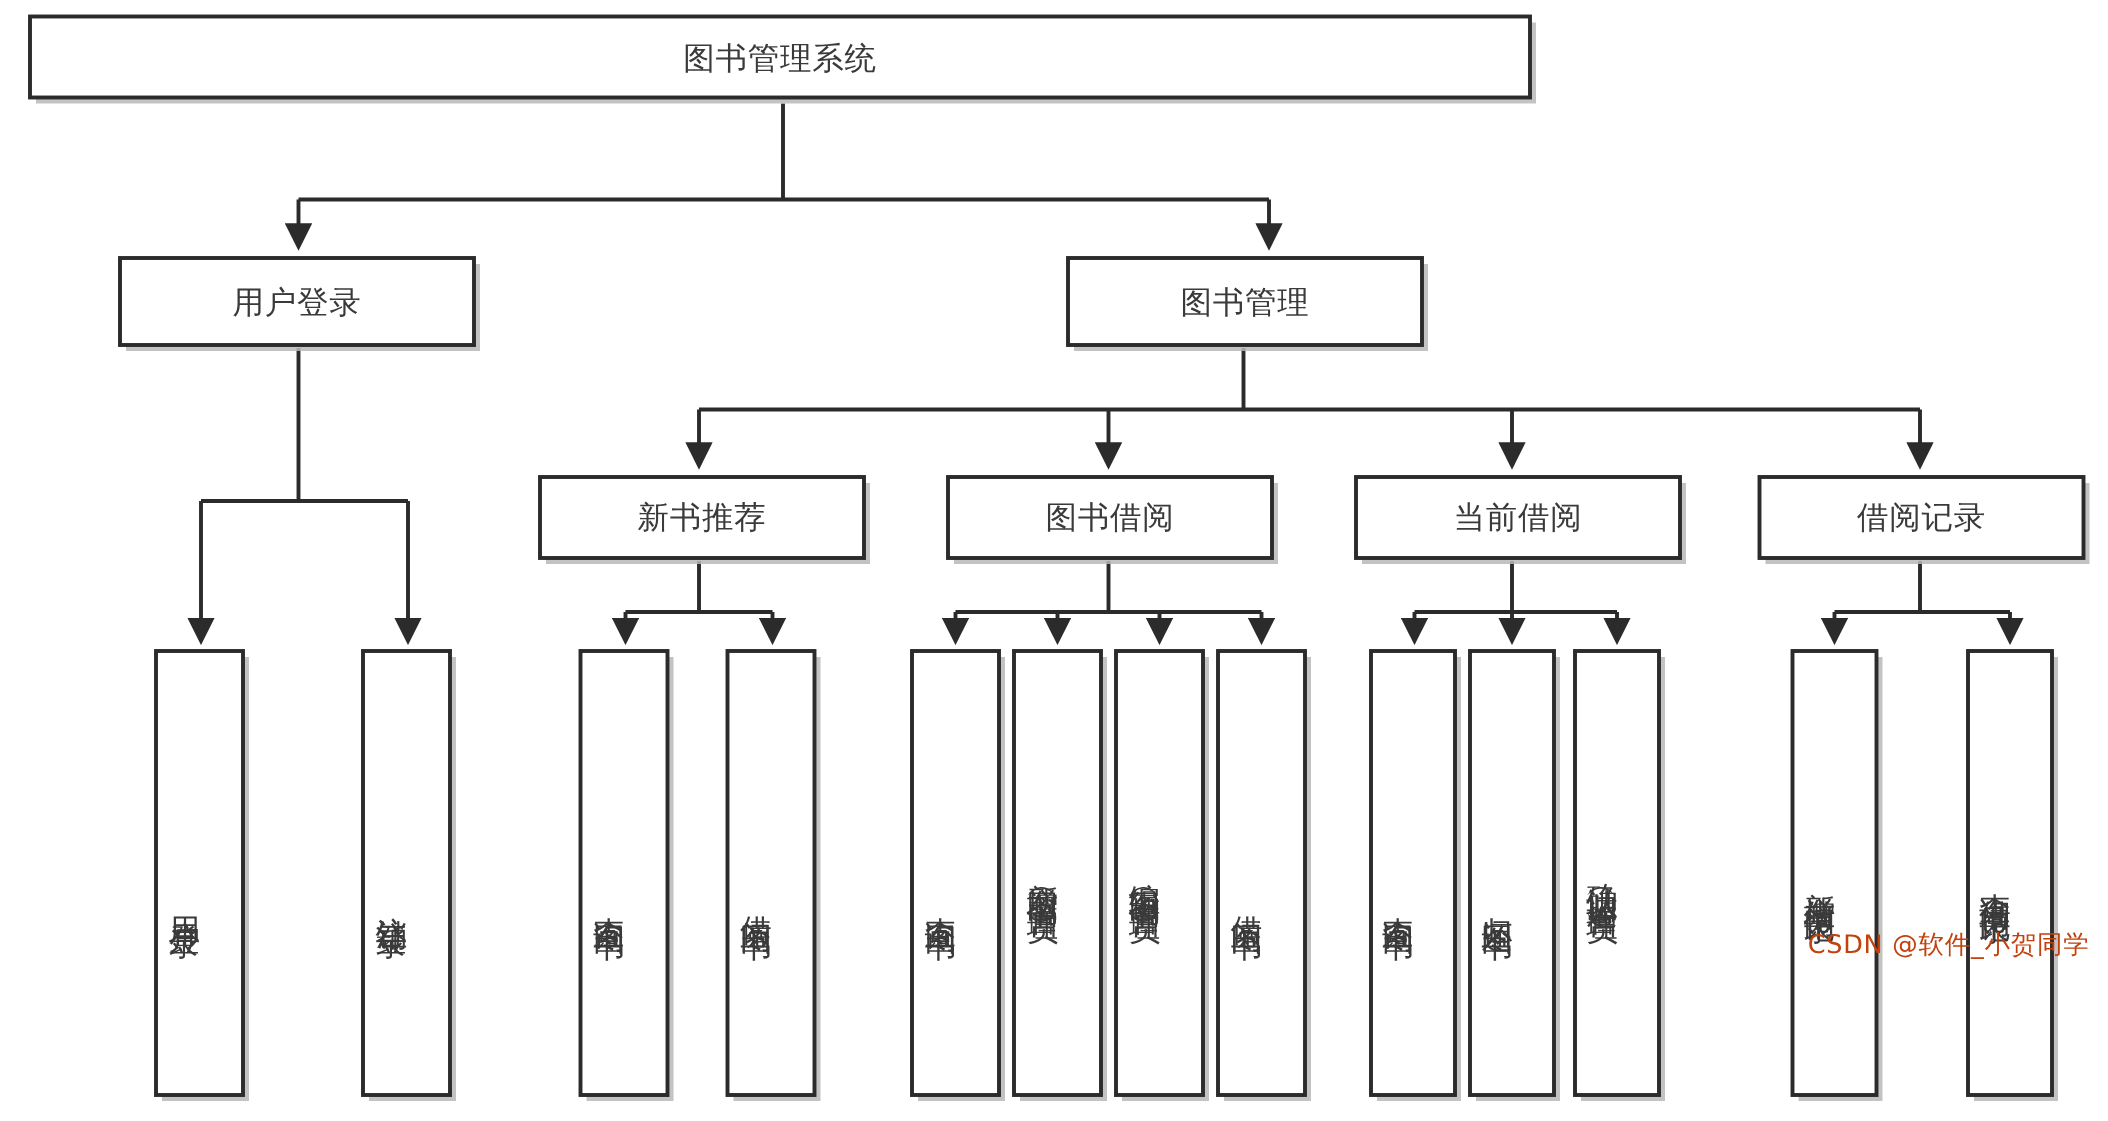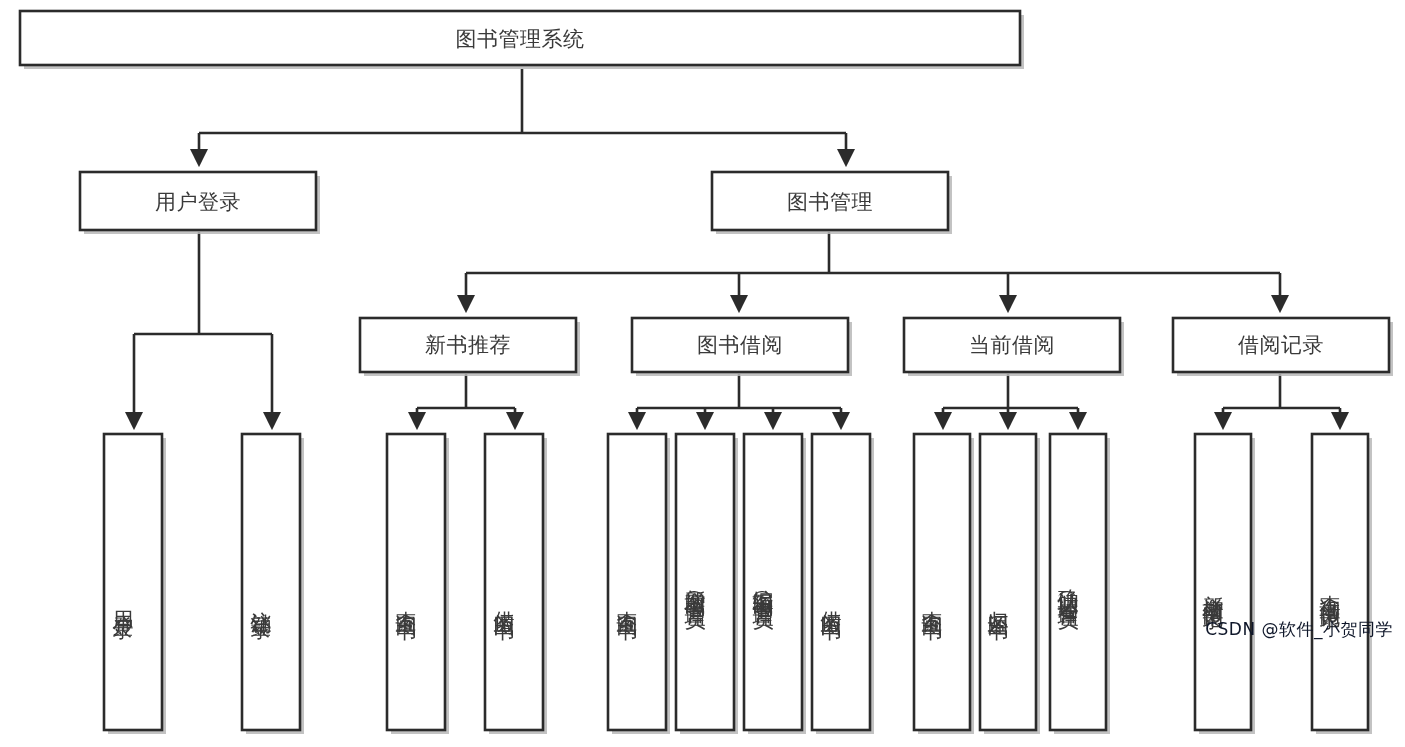--- a/index.html
+++ b/index.html
@@ -68,21 +68,21 @@
     white-space: nowrap;
     text-align: center;
     pointer-events: none;
   }
   .watermark {
     position: absolute;
     right: 12px;
     bottom: 6px;
     font-family: "DejaVu Sans", "Liberation Sans", sans-serif;
     font-size: 17px;
-    color: #0f172a;
+    color: #c2410c;
     letter-spacing: 0.5px;
     white-space: nowrap;
   }
 </style>
 </head>
 <body>
 
 <div id="diagram-root">
 
   <svg class="flow" viewBox="0 0 1405 747">

